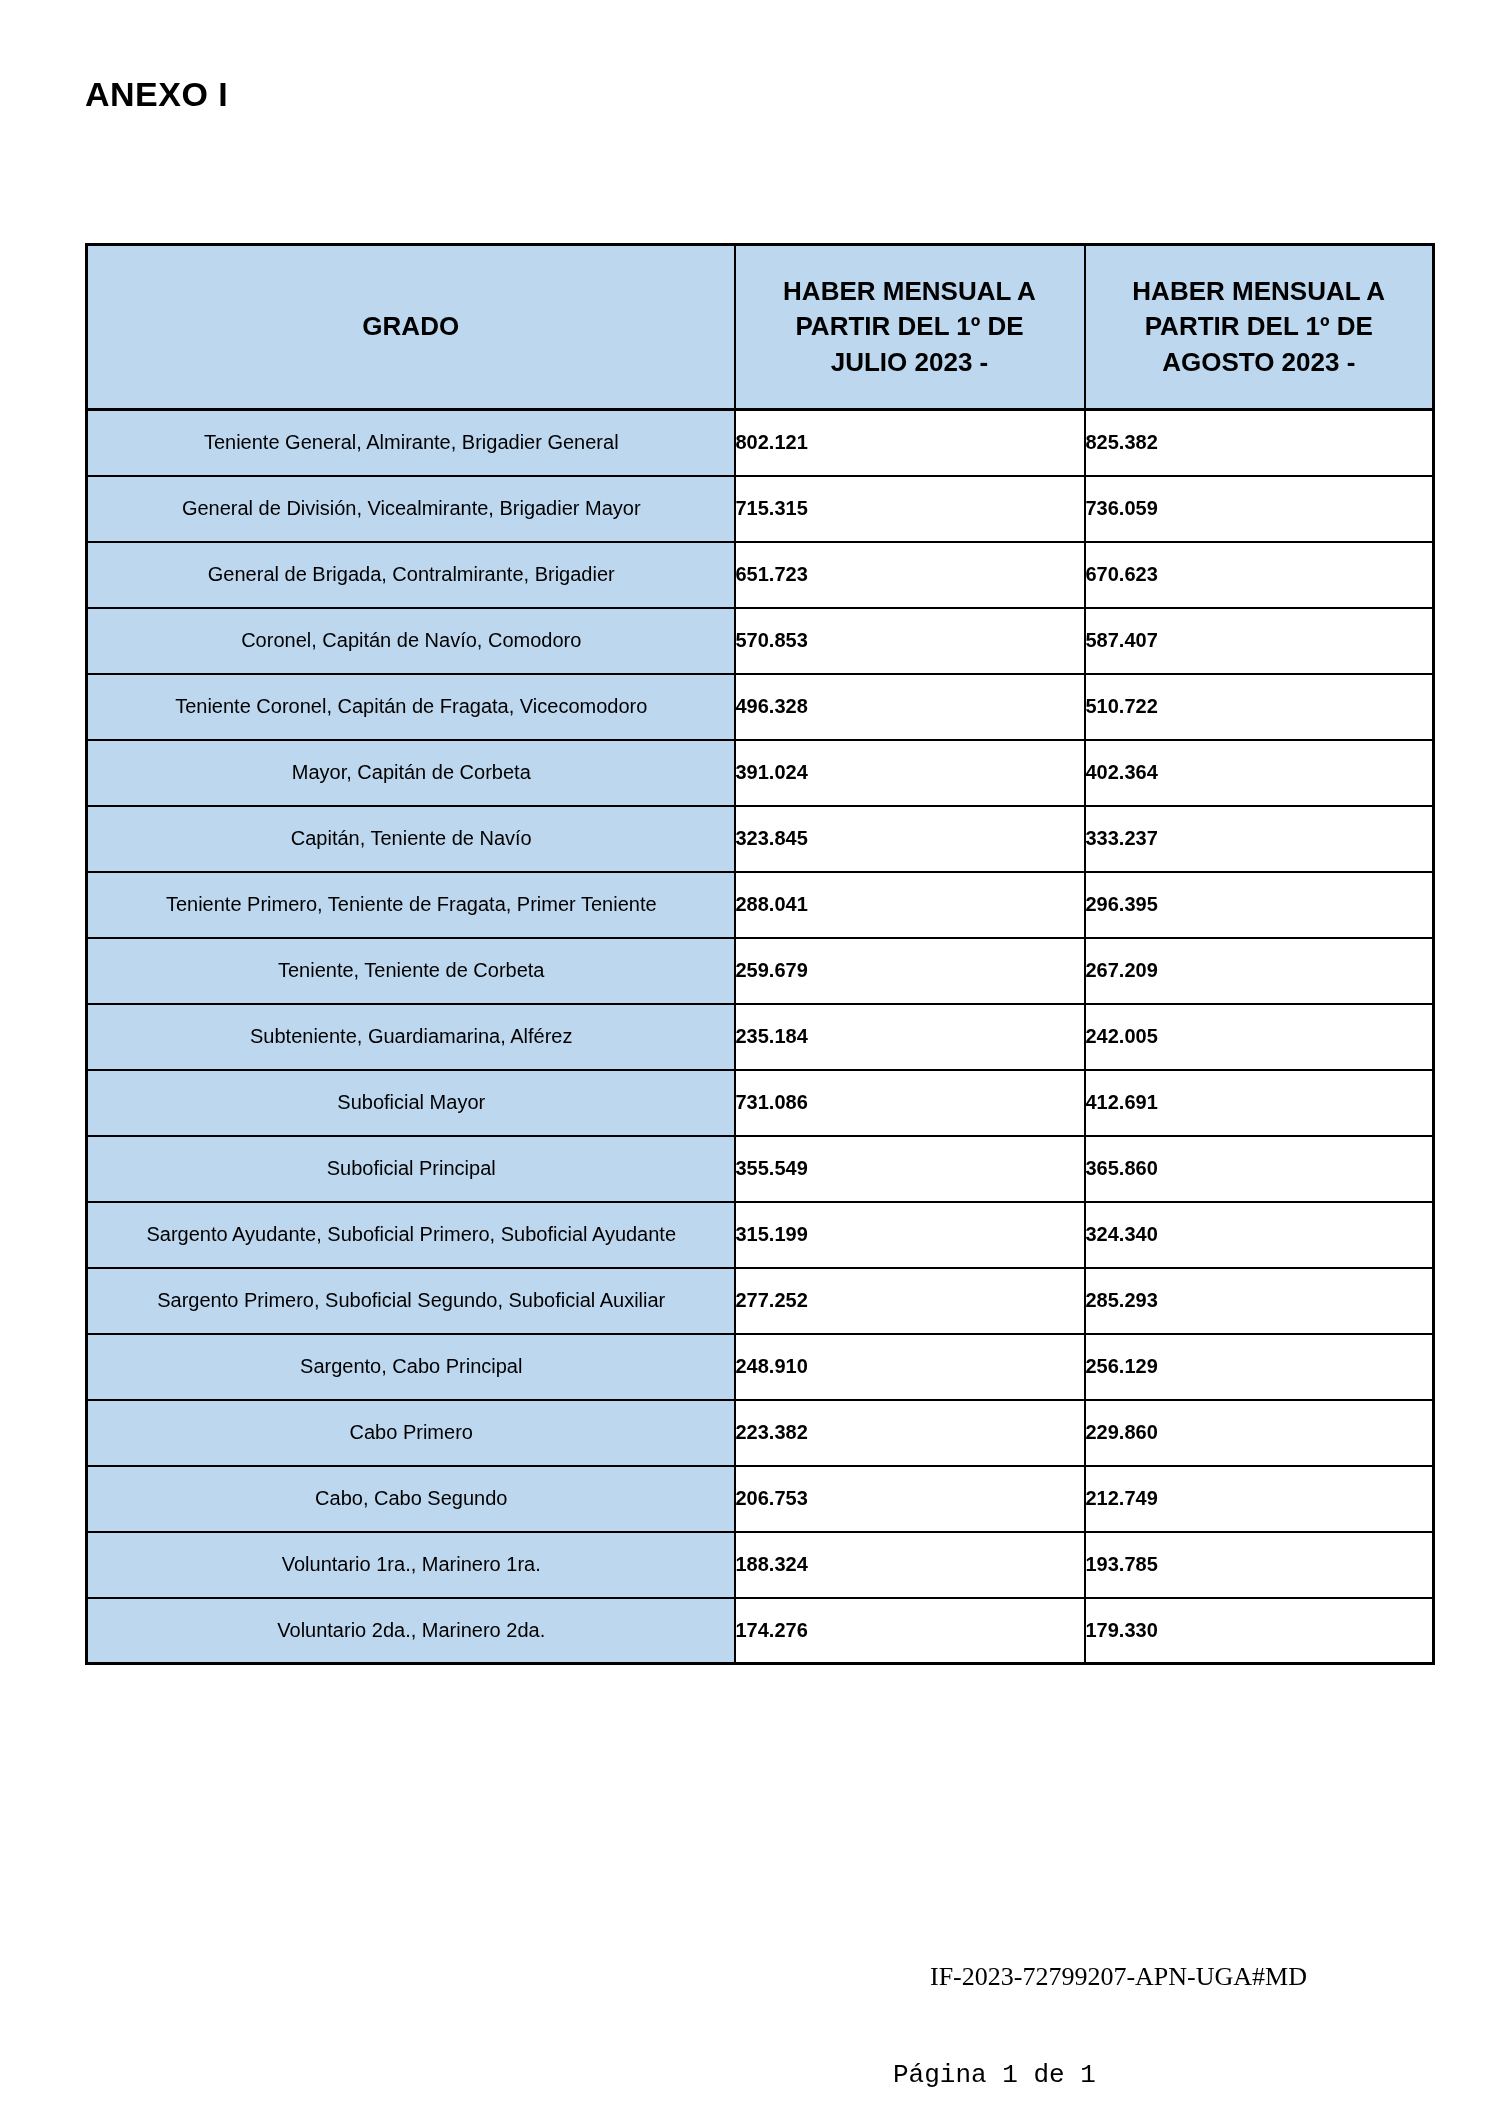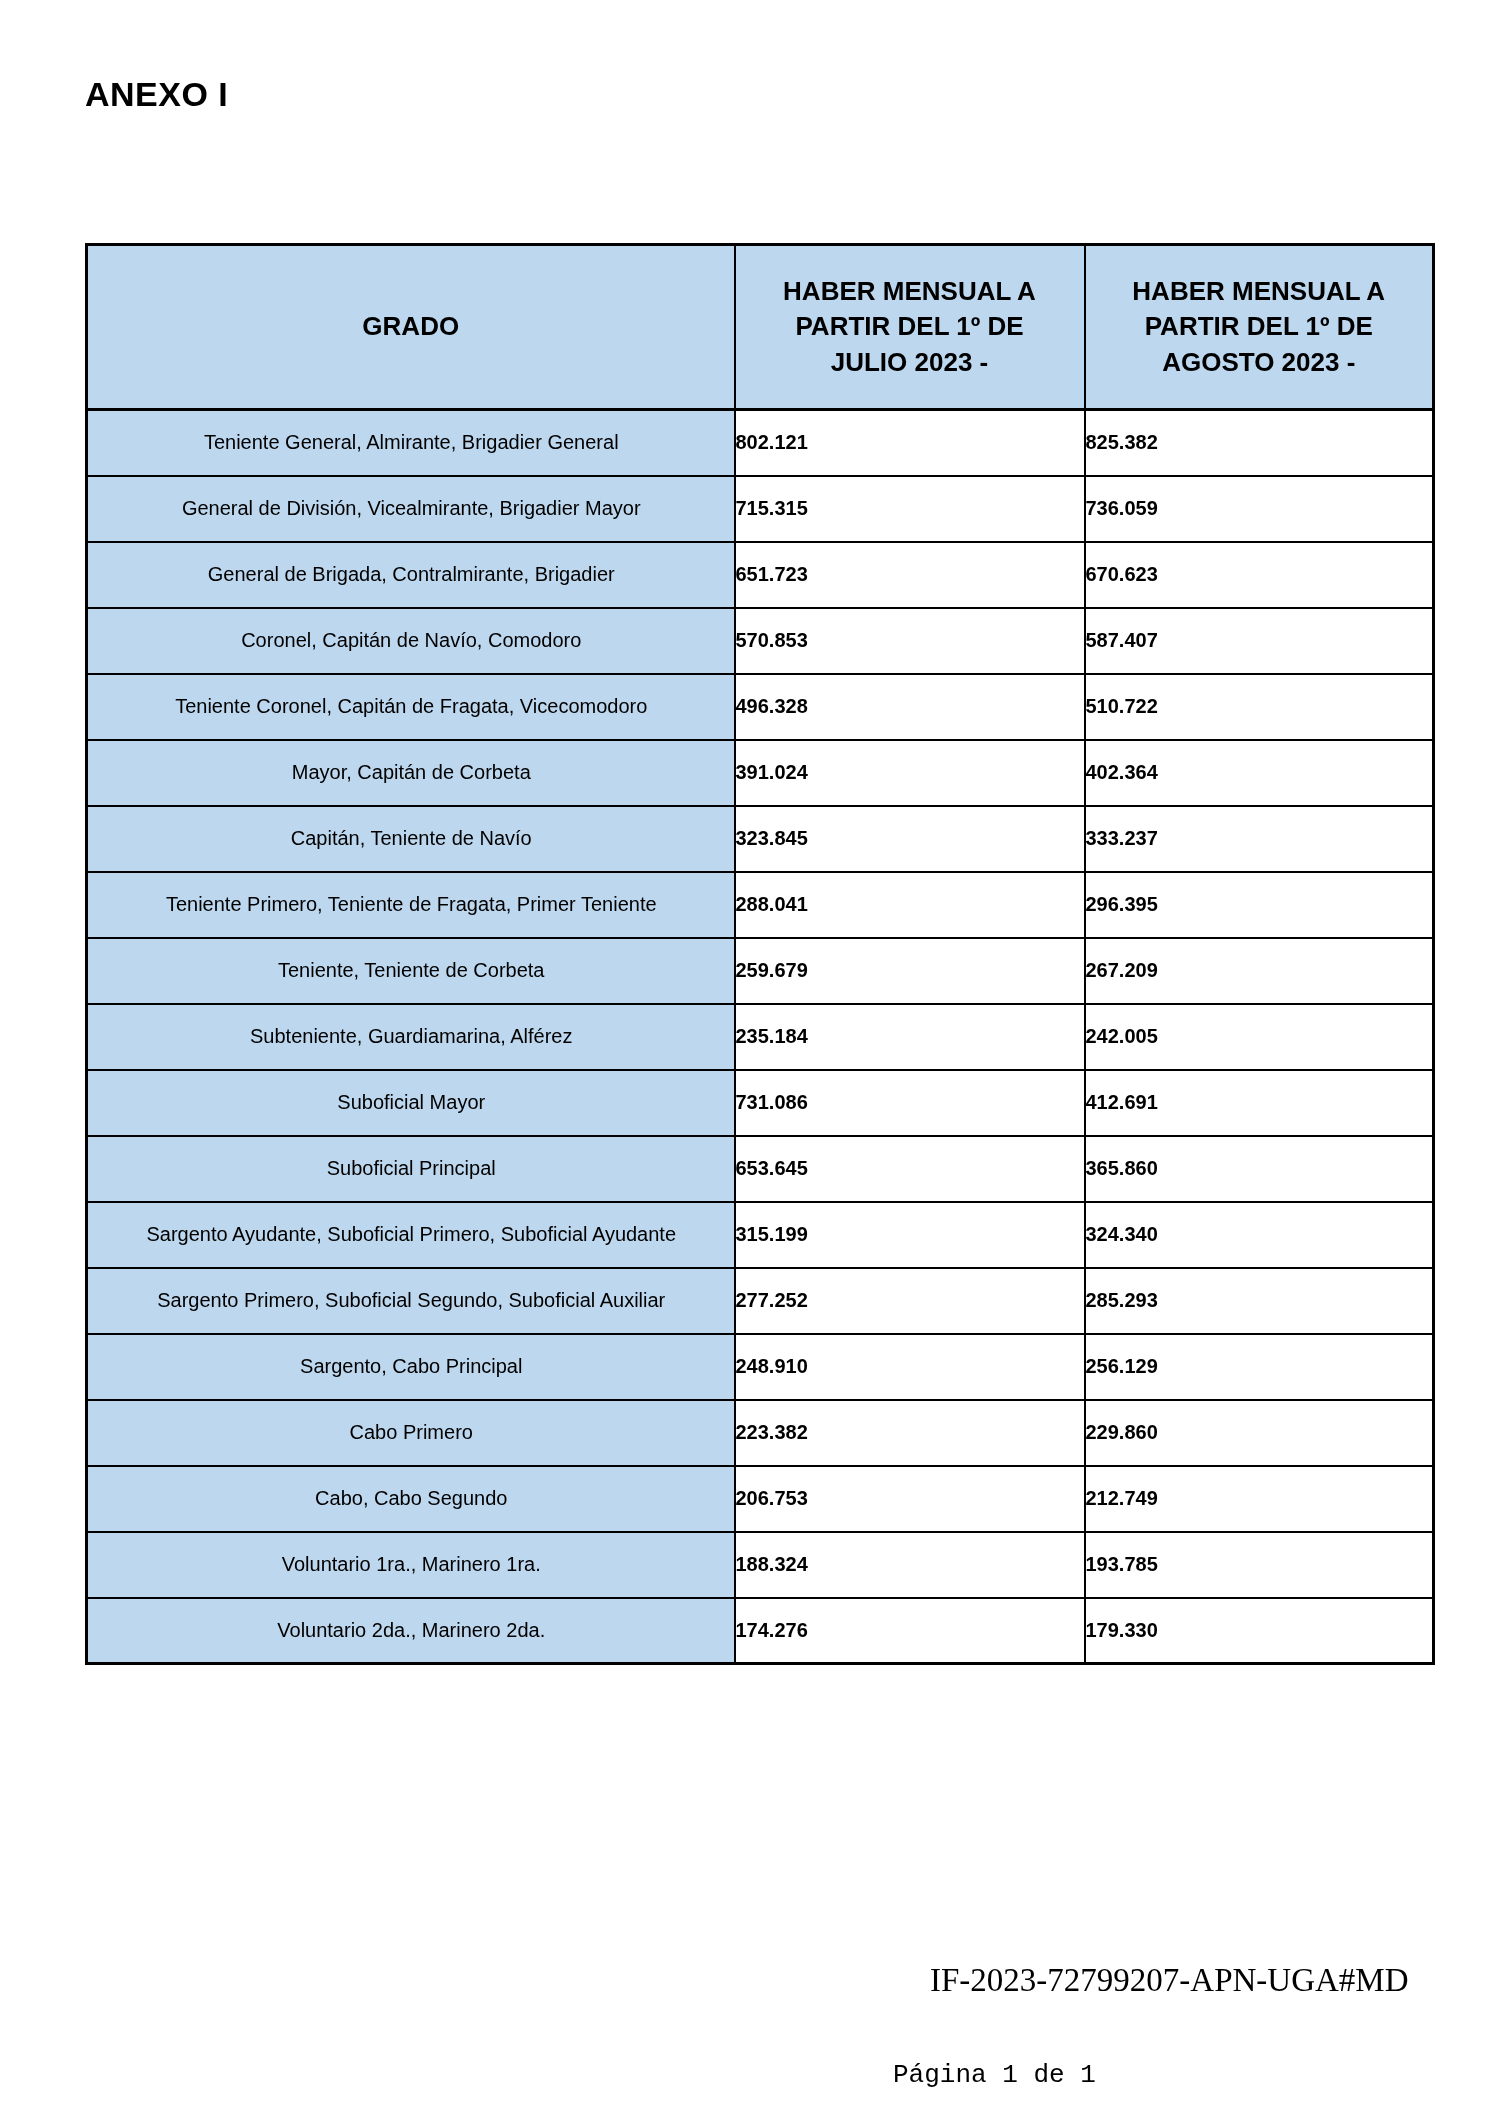--- a/index.html
+++ b/index.html
@@ -62,21 +62,21 @@
   }
   td.num-cell {
     background: #ffffff;
     font-weight: bold;
   }
   .footer-reference {
     position: absolute;
     top: 1962px;
     left: 930px;
     font-family: "Liberation Serif", serif;
-    font-size: 33px;
+    font-size: 26px;
   }
   .footer-page {
     position: absolute;
     top: 2060px;
     left: 893px;
     font-family: Liberation Mono, monospace;
     font-size: 26px;
   }
 </style>
 </head>
@@ -151,21 +151,21 @@
           <td class="num-cell">235.184</td>
           <td class="num-cell">242.005</td>
         </tr>
         <tr>
           <td class="grado-cell">Suboficial Mayor</td>
           <td class="num-cell">731.086</td>
           <td class="num-cell">412.691</td>
         </tr>
         <tr>
           <td class="grado-cell">Suboficial Principal</td>
-          <td class="num-cell">653.645</td>
+          <td class="num-cell">355.549</td>
           <td class="num-cell">365.860</td>
         </tr>
         <tr>
           <td class="grado-cell">Sargento Ayudante, Suboficial Primero, Suboficial Ayudante</td>
           <td class="num-cell">315.199</td>
           <td class="num-cell">324.340</td>
         </tr>
         <tr>
           <td class="grado-cell">Sargento Primero, Suboficial Segundo, Suboficial Auxiliar</td>
           <td class="num-cell">277.252</td>

